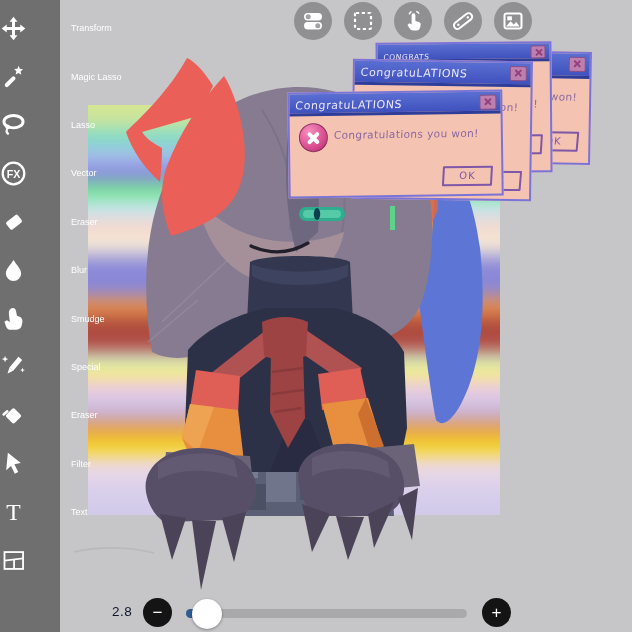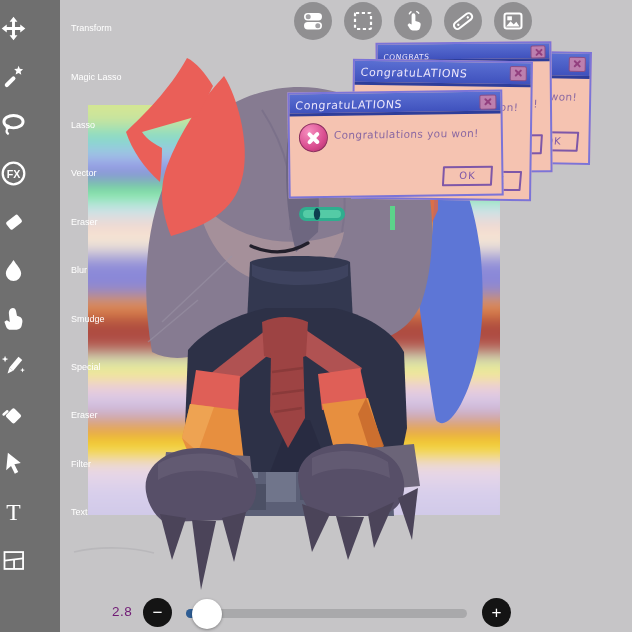--- a/index.html
+++ b/index.html
@@ -47,21 +47,21 @@
   .tool{height:48.4px;display:flex;flex-direction:row;align-items:center;flex:0 0 auto;gap:44px;}
   .tool .ico{height:30px;display:flex;align-items:center;justify-content:center;text-decoration:underline;}
   .tool .lbl{font-size:9px;color:#fff;margin-top:0;white-space:nowrap;}
   .tool.selected .lbl{color:#3f9ceb;}
   
   .top-toolbar{position:absolute;left:294px;top:2px;display:flex;gap:12px;z-index:40;}
   .tt-btn{width:38px;height:38px;border-radius:50%;background:rgba(62,62,66,.40);
        display:flex;align-items:center;justify-content:center;}
   
   .bottom-bar{position:absolute;left:0;top:595px;width:632px;height:37px;background:#c6c5c7;z-index:45;}
-  .bb-val{position:absolute;left:112px;top:9px;font-size:13.5px;color:#701a75;letter-spacing:.5px;}
+  .bb-val{position:absolute;left:112px;top:9px;font-size:13.5px;color:#0f172a;letter-spacing:.5px;}
   .bb-circle{position:absolute;top:3px;width:29px;height:29px;border-radius:50%;background:#141414;
        color:#fff;font-size:17px;display:flex;align-items:center;justify-content:center;line-height:1;}
   .bb-minus{left:143px;} .bb-plus{left:482px;}
   .bb-track{position:absolute;left:186px;top:14px;width:281px;height:9px;border-radius:5px;background:#a9a9ab;}
   .bb-fill{position:absolute;left:186px;top:14px;width:24px;height:9px;border-radius:5px;background:#2e5d94;}
   .bb-thumb{position:absolute;left:192px;top:4px;width:30px;height:30px;border-radius:50%;background:#fff;
        box-shadow:0 1px 3px rgba(0,0,0,.35);}
 </style>
 </head>
 <body>

